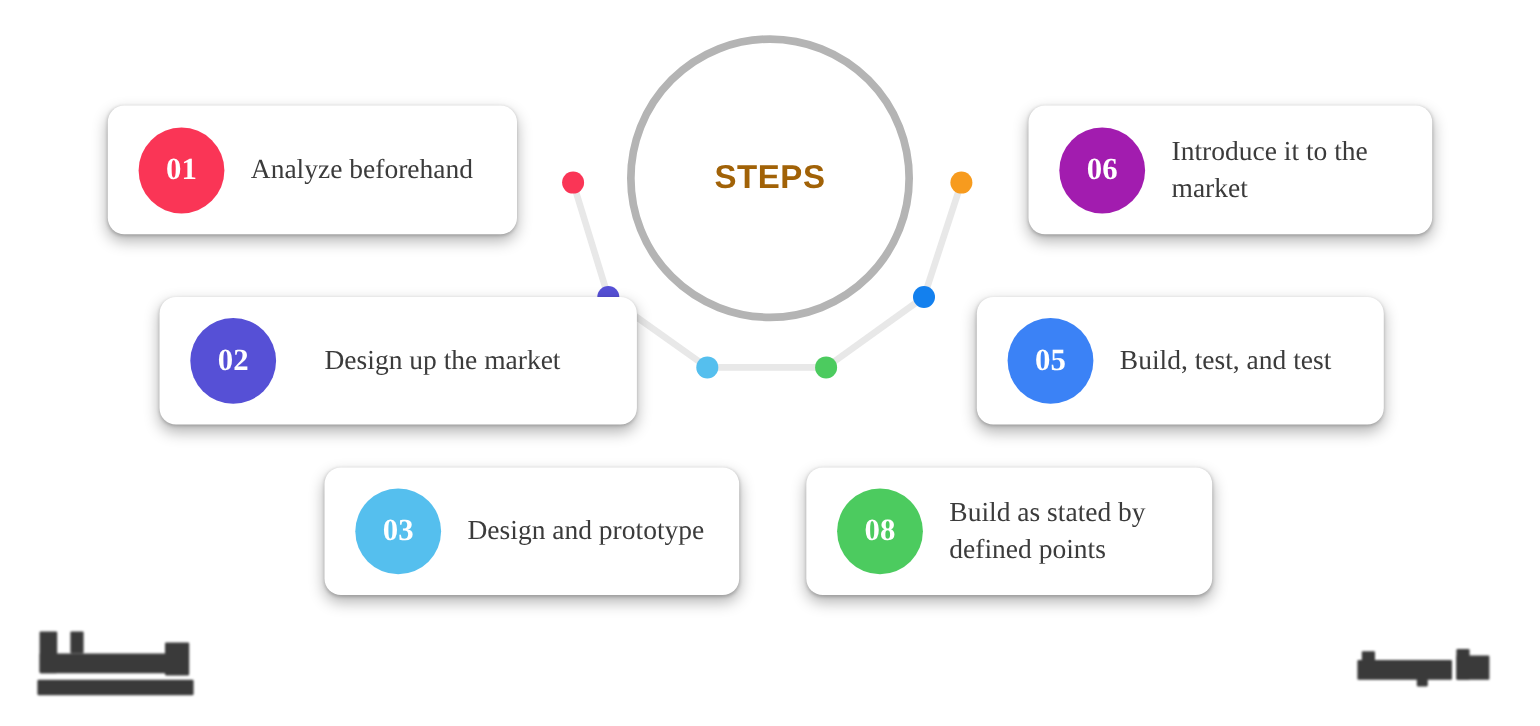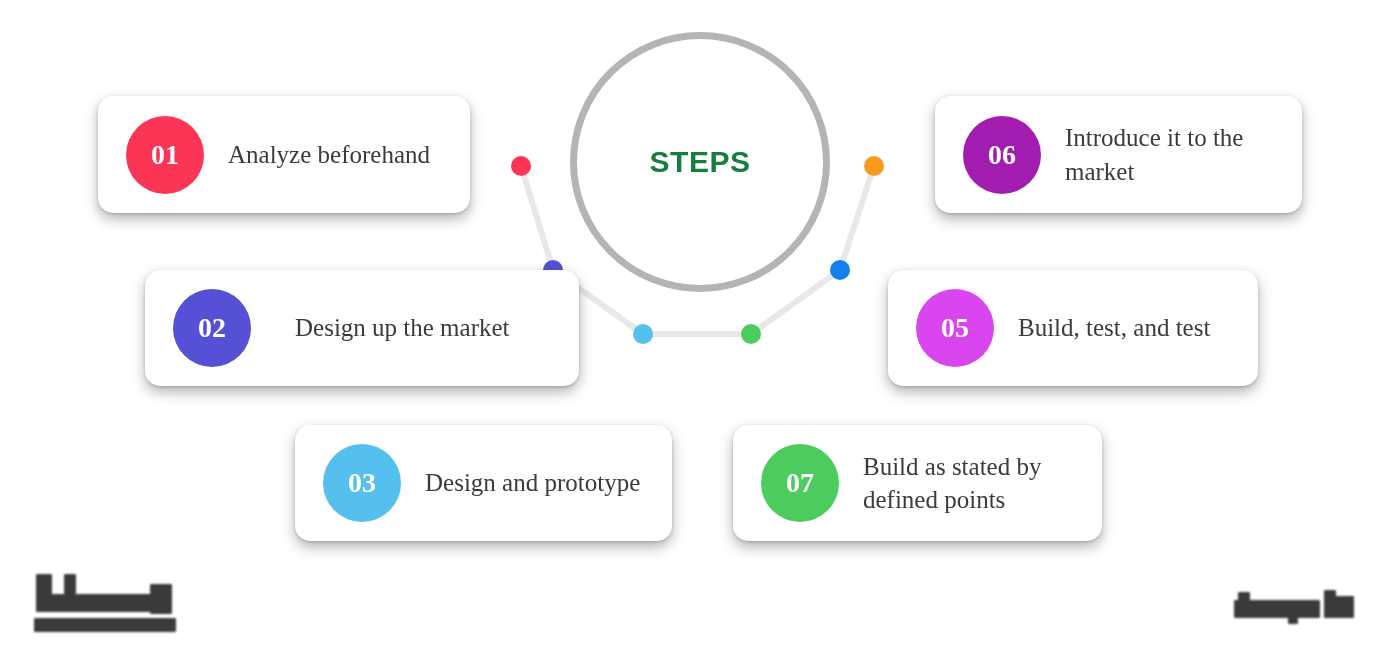--- a/index.html
+++ b/index.html
@@ -123,45 +123,45 @@
       <circle cx="521" cy="166" r="10" fill="#fa3556"></circle>
       <circle cx="553" cy="270" r="10" fill="#5650d6"></circle>
       <circle cx="643" cy="334" r="10" fill="#55bfee"></circle>
       <circle cx="751" cy="334" r="10" fill="#4ccb5f"></circle>
       <circle cx="840" cy="270" r="10" fill="#1380ee"></circle>
       <circle cx="874" cy="166" r="10" fill="#f79b1e"></circle>
     </g>
   </svg>
 
   <div class="hub" style="border-color: rgb(180, 180, 180); background: rgb(255, 255, 255);">
-    <span class="hub-label" style="color: #15803d;">STEPS</span>
+    <span class="hub-label" style="color: #a16207;">STEPS</span>
   </div>
 
   <div class="step-card" id="card-01">
     <div class="step-badge" style="background: rgb(250, 53, 86);">01</div>
     <div class="step-text">Analyze beforehand</div>
   </div>
 
   <div class="step-card" id="card-02">
     <div class="step-badge" style="background: rgb(86, 80, 214);">02</div>
     <div class="step-text">Design up the market</div>
   </div>
 
   <div class="step-card" id="card-03">
     <div class="step-badge" style="background: rgb(85, 191, 238);">03</div>
     <div class="step-text">Design and prototype</div>
   </div>
 
   <div class="step-card" id="card-04">
-    <div class="step-badge" style="background: rgb(76, 203, 95);">07</div>
+    <div class="step-badge" style="background: rgb(76, 203, 95);">08</div>
     <div class="step-text">Build as stated by defined points</div>
   </div>
 
   <div class="step-card" id="card-05">
-    <div class="step-badge" style="background: #d946ef;">05</div>
+    <div class="step-badge" style="background: #3b82f6;">05</div>
     <div class="step-text">Build, test, and test</div>
   </div>
 
   <div class="step-card" id="card-06">
     <div class="step-badge" style="background: #a21caf;">06</div>
     <div class="step-text">Introduce it to the market</div>
   </div>
 
   <div class="logo-mark" id="logo-left">
     <div class="logo-bar" style="left: 4px; top: 2px; width: 16px; height: 38px; background: rgb(58, 58, 58);"></div>

